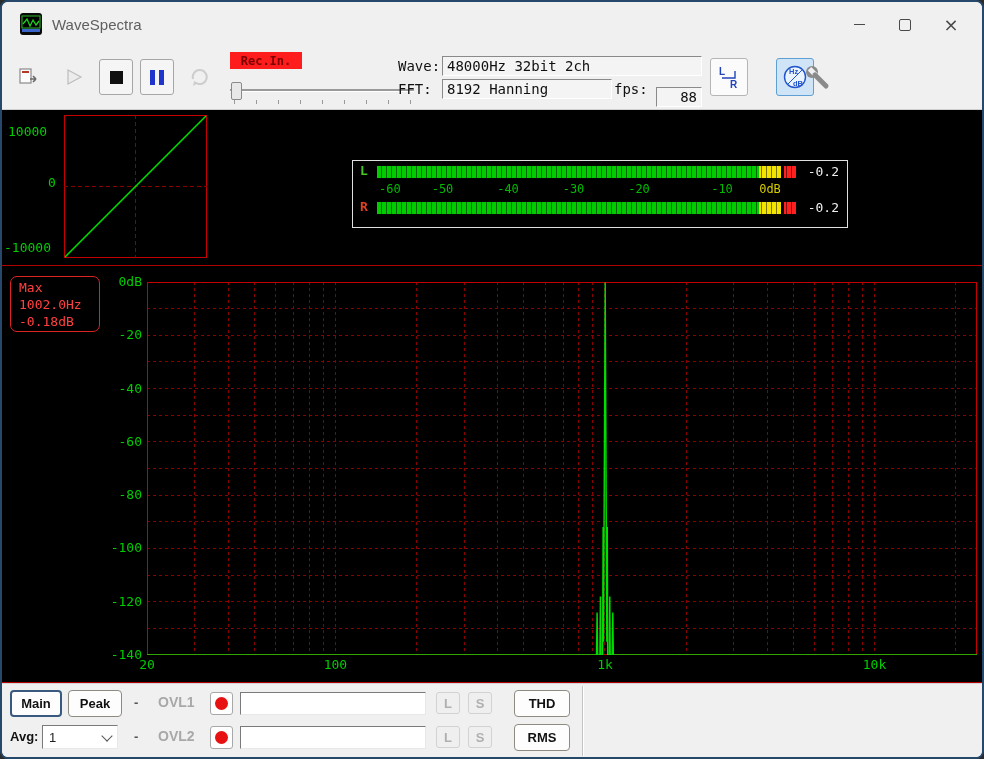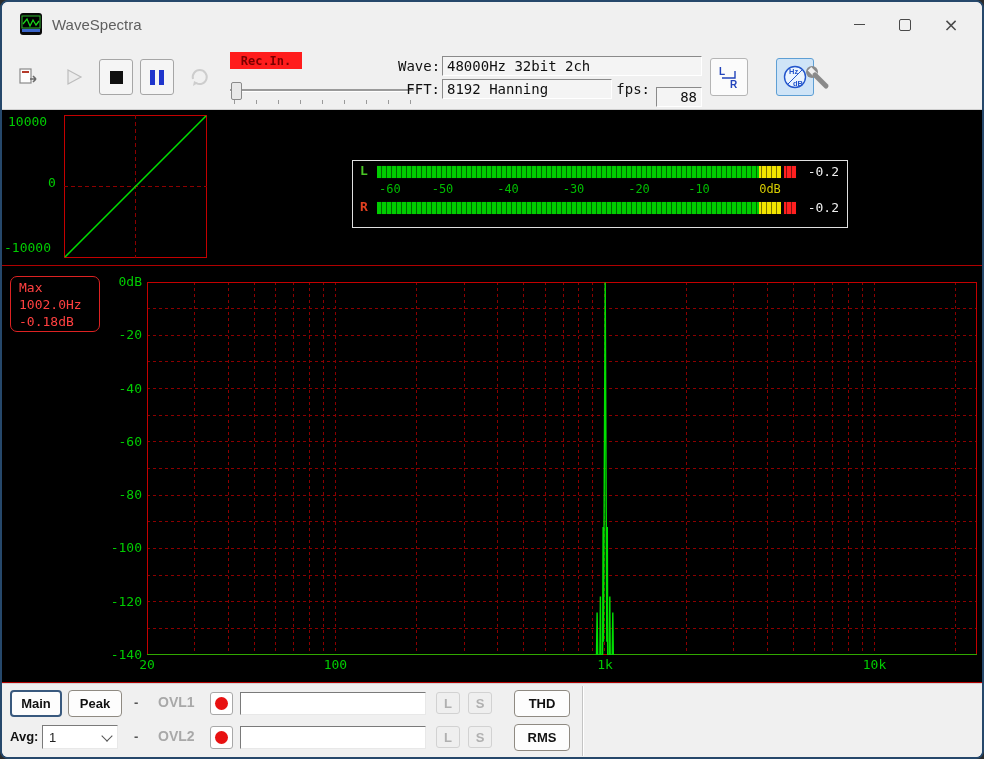--- a/index.html
+++ b/index.html
@@ -26,21 +26,21 @@
   .stop-square{width:13px;height:13px;background:#101010;}
   .pause-bars{display:flex;gap:4px;}
   .pause-bars i{display:block;width:5px;height:15px;background:#1f35cc;}
   .recin{position:absolute;left:228px;top:5px;width:72px;height:17px;background:#ff1c1c;color:#7a0000;
          font-weight:bold;font-size:12px;display:flex;align-items:center;justify-content:center;}
   .slider{position:absolute;left:228px;top:33px;width:184px;height:24px;}
   .slider .track{position:absolute;left:0;right:0;top:9px;height:2px;background:#9a9a9a;border-bottom:1px solid #fff;}
   .slider .thumb{position:absolute;left:1px;top:2px;width:9px;height:16px;background:#e8e8e8;border:1px solid #8a8a8a;border-radius:2px;}
   .slider .ticks{position:absolute;left:4px;right:0;top:20px;height:4px;
          background:repeating-linear-gradient(90deg,#9a9a9a 0 1px,transparent 1px 22px);}
-  .fldlabel{position:absolute;width:42px;text-align:right;font-size:14px;color:#111;}
+  .fldlabel{position:absolute;width:42px;font-size:14px;color:#111;}
   .field{position:absolute;height:20px;background:#f4f4f4;border:1px solid #8a8a8a;
          border-bottom-color:#ffffff;border-right-color:#ffffff;box-sizing:border-box;
          font-size:14px;color:#101010;display:flex;align-items:center;padding:0 4px;}
   .sqbtn{position:absolute;top:11px;width:38px;height:38px;display:flex;align-items:center;justify-content:center;
          background:#fbfbfb;border:1px solid #b5b5b5;border-radius:3px;box-sizing:border-box;}
   .sqbtn.active{background:#cfe4f7;border-color:#5e9fd4;margin-left:22px;}
   .sqbtn.flat{background:transparent;border-color:transparent;}
 
   
   .scope-panel{position:relative;height:155px;background:#000;}
@@ -185,21 +185,21 @@
     <div class="sqbtn flat" style="left:796px;">
       <svg width="28" height="28" viewBox="0 0 28 28">
         <circle cx="9" cy="9" r="6" fill="#8a8a8a"></circle>
         <rect x="5" y="6" width="9" height="5" fill="#f0f0f0" transform="rotate(45 9 9)"></rect>
         <line x1="12" y1="12" x2="23" y2="23" stroke="#8a8a8a" stroke-width="5" stroke-linecap="round"></line>
       </svg>
     </div>
   </div>
 
   <div class="scope-panel">
-    <div class="liss-label mono" style="left:6px;top:4px;">10000</div>
+    <div class="liss-label mono" style="left:6px;top:14px;">10000</div>
     <div class="liss-label mono" style="left:46px;top:65px;">0</div>
     <div class="liss-label mono" style="left:2px;top:130px;">-10000</div>
 
     <svg style="position:absolute;left:62px;top:5px;" width="143" height="143" viewBox="0 0 143 143">
       <rect x="0.5" y="0.5" width="142" height="142" fill="none" stroke="#c40000" stroke-width="1" shape-rendering="crispEdges"></rect>
       <line x1="71.5" y1="0" x2="71.5" y2="143" stroke="#8c0000" stroke-dasharray="4 3" shape-rendering="crispEdges"></line>
       <line x1="0" y1="71.5" x2="143" y2="71.5" stroke="#8c0000" stroke-dasharray="4 3" shape-rendering="crispEdges"></line>
       <line x1="1" y1="142" x2="142" y2="1" stroke="#00dd00" stroke-width="1.5"></line>
     </svg>
 
@@ -209,21 +209,21 @@
           <div class="seg" style="left: 0%; width: 91%; background: rgb(0, 204, 0);"></div>
           <div class="seg" style="left: 91%; width: 5.2%; background: rgb(242, 228, 0);"></div>
           <div class="seg" style="left: 97%; width: 2.7%; background: rgb(255, 32, 32);"></div>
         </div>
       <div class="mscale" id="meter-scale">
           <span class="first" style="left: 2px;">-60</span>
           <span style="left: 65.5px;">-50</span>
           <span style="left: 131px;">-40</span>
           <span style="left: 196.5px;">-30</span>
           <span style="left: 262px;">-20</span>
-          <span style="left: 322px;">-10</span>
+          <span style="left: 345px;">-10</span>
           <span class="zero" style="left: 393px;">0dB</span>
         </div>
       <div class="mlabel mono" style="top:38px;color:#e04020;">R</div>
       <div class="bar" id="bar-r" style="top:40px;">
           <div class="seg" style="left: 0%; width: 91%; background: rgb(0, 204, 0);"></div>
           <div class="seg" style="left: 91%; width: 5.2%; background: rgb(242, 228, 0);"></div>
           <div class="seg" style="left: 97%; width: 2.7%; background: rgb(255, 32, 32);"></div>
         </div>
       <div class="mval mono" style="top:3px;">-0.2</div>
       <div class="mval mono" style="top:39px;">-0.2</div>

